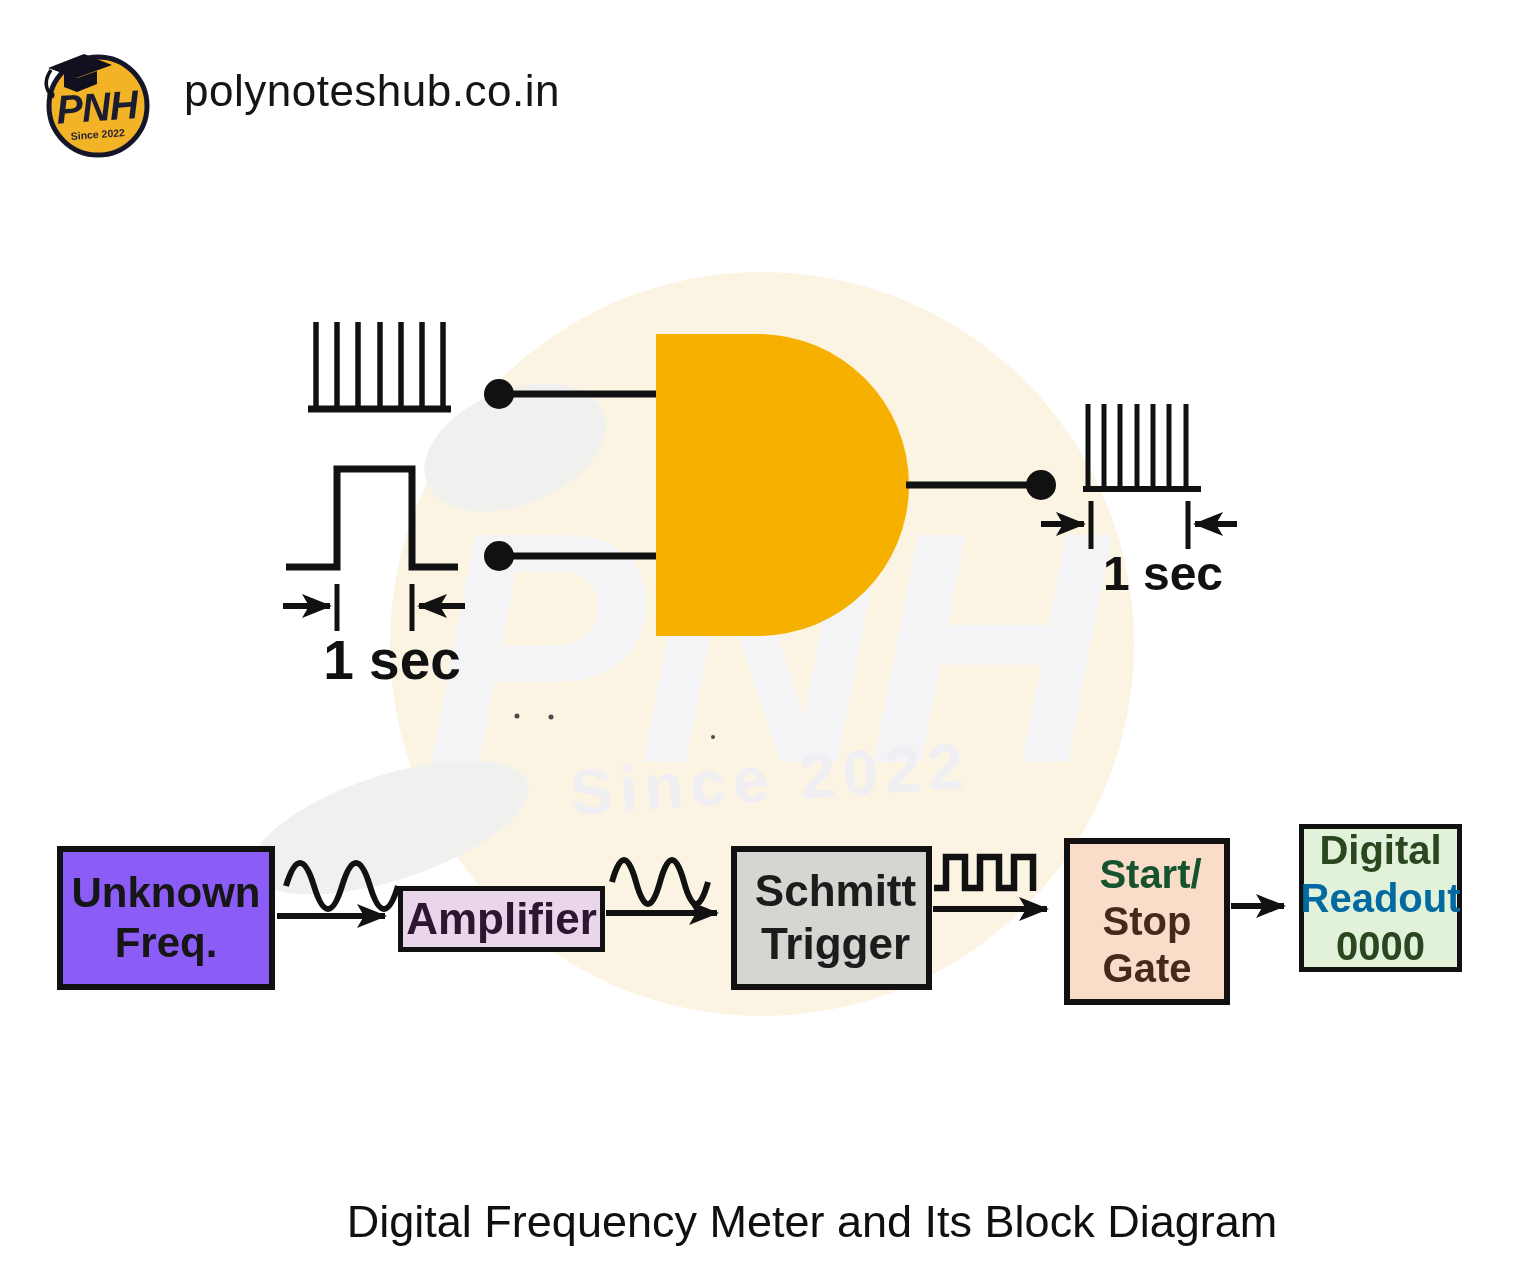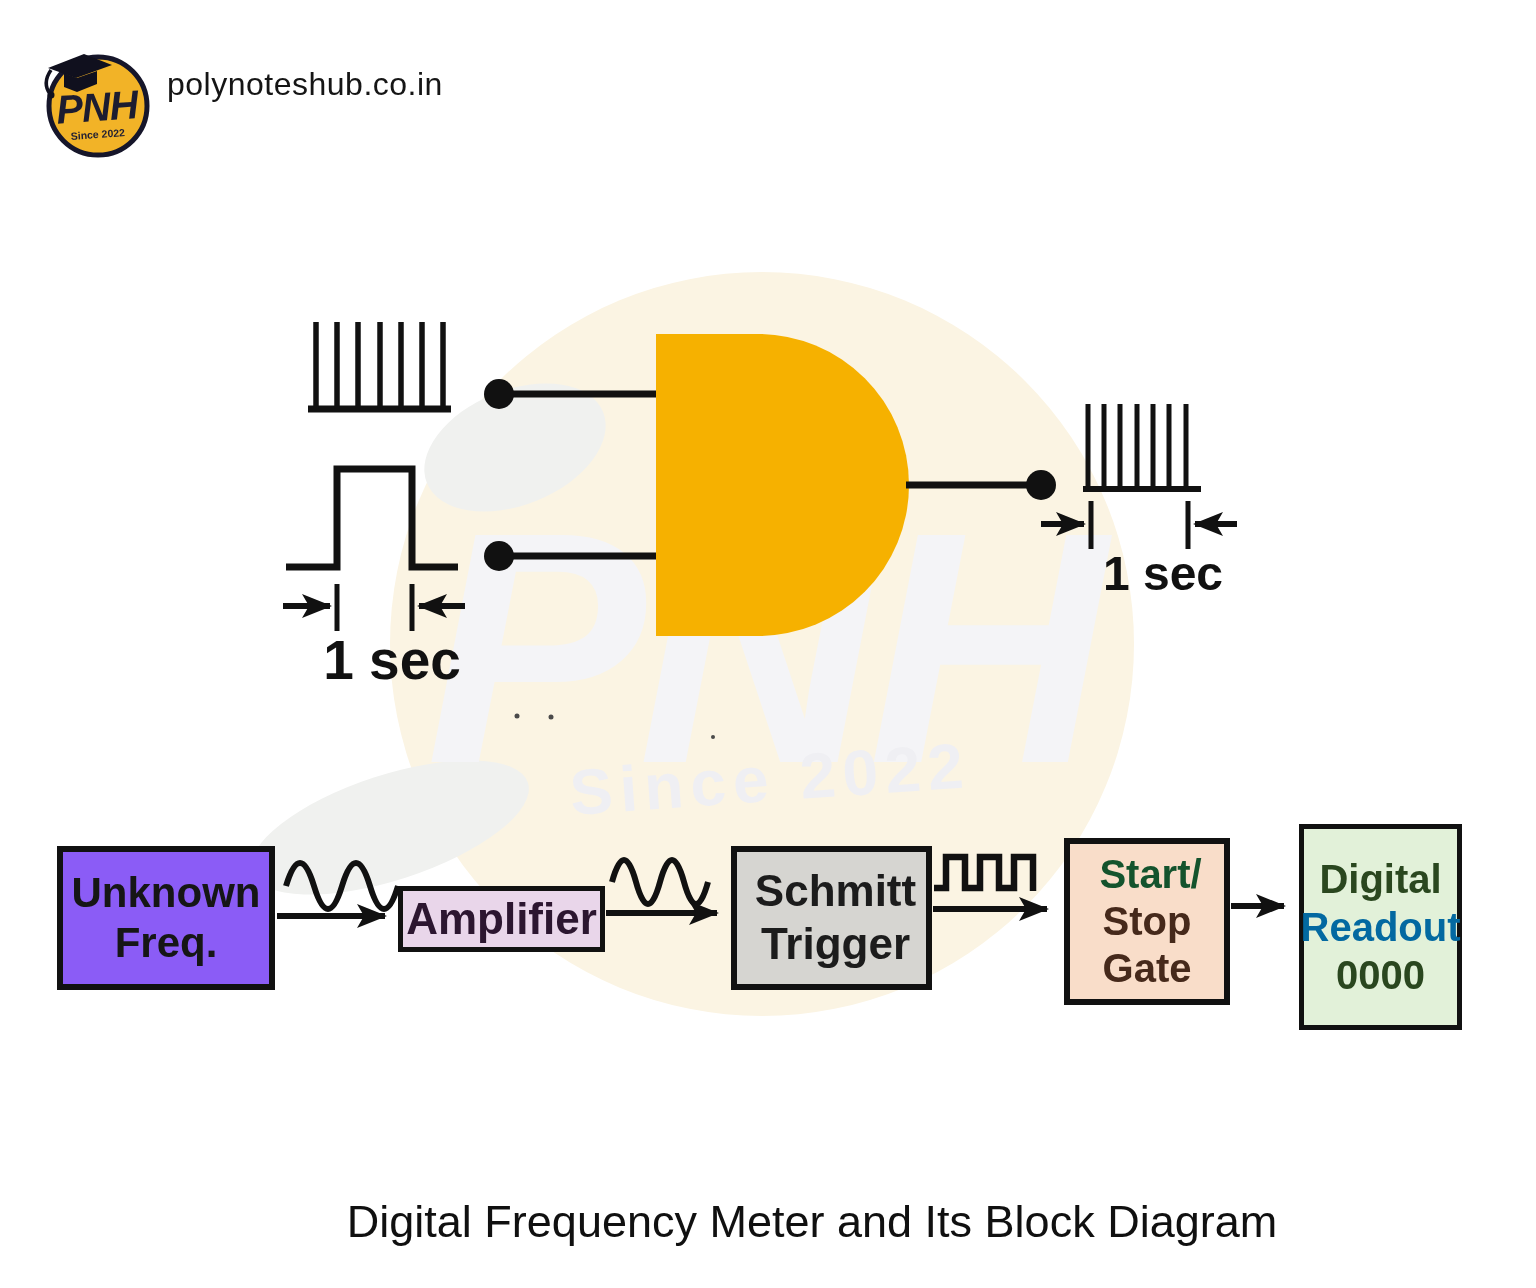--- a/index.html
+++ b/index.html
@@ -25,43 +25,43 @@
     color:#f4f4f7;user-select:none;
   }
   .wm-since{
     position:absolute;left:560px;top:742px;width:420px;z-index:0;
     text-align:center;font-size:64px;font-weight:600;letter-spacing:7px;
     color:#efeff3;transform:rotate(-4deg);user-select:none;
   }
   
   .logo-svg{position:absolute;left:34px;top:40px;width:124px;height:124px;z-index:3;}
   .site-url{
-    position:absolute;left:167px;top:66px;z-index:3;
-    font-size:32px;font-weight:500;color:#151515;letter-spacing:0.5px;
+    position:absolute;left:184px;top:66px;z-index:3;
+    font-size:44px;font-weight:500;color:#151515;letter-spacing:0.5px;
   }
   
   .ink{position:absolute;left:0;top:0;width:1536px;height:1288px;z-index:2;}
   
   .sec-label{
     position:absolute;z-index:3;font-weight:bold;color:#111;text-align:center;
   }
   .sec-label.left{left:312px;top:628px;width:160px;font-size:55px;}
   .sec-label.right{left:1088px;top:546px;width:150px;font-size:48px;}
   
   .block{
     position:absolute;z-index:3;border:6px solid #111;box-sizing:border-box;
     display:flex;flex-direction:column;align-items:center;justify-content:center;
     font-weight:bold;text-align:center;line-height:1.2;
   }
   .block .bl{white-space:nowrap;}
   .block.unknown{left:57px;top:846px;width:218px;height:144px;font-size:42px;}
   .block.amplifier{left:398px;top:886px;width:207px;height:66px;font-size:44px;border-width:5px;}
   .block.schmitt{left:731px;top:846px;width:201px;height:144px;font-size:44px;}
   .block.startstop{left:1064px;top:838px;width:166px;height:167px;font-size:40px;line-height:1.18;}
-  .block.readout{left:1299px;top:824px;width:163px;height:206px;font-size:40px;line-height:1.2;border-width:5px;text-align:right;}
+  .block.readout{left:1299px;top:824px;width:163px;height:148px;font-size:40px;line-height:1.2;border-width:5px;text-align:right;}
   
   .caption{
     position:absolute;left:0;top:1196px;width:1536px;z-index:3;
     text-align:center;font-size:45px;font-weight:500;color:#101010;padding-left:44px;
   }
 </style>
 </head>
 <body>
 
 <div class="wm-circle"></div>

